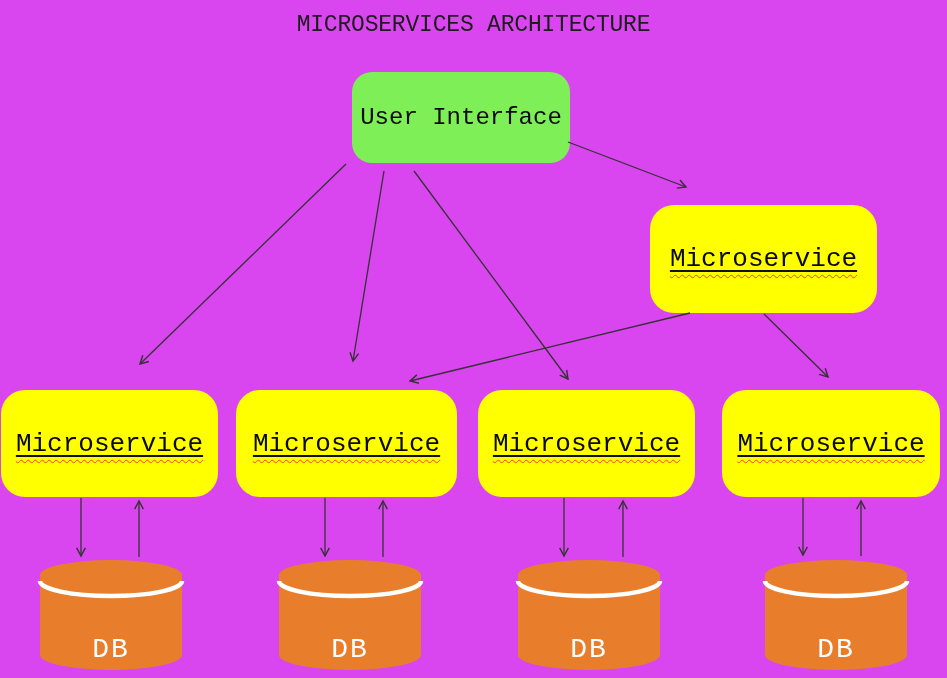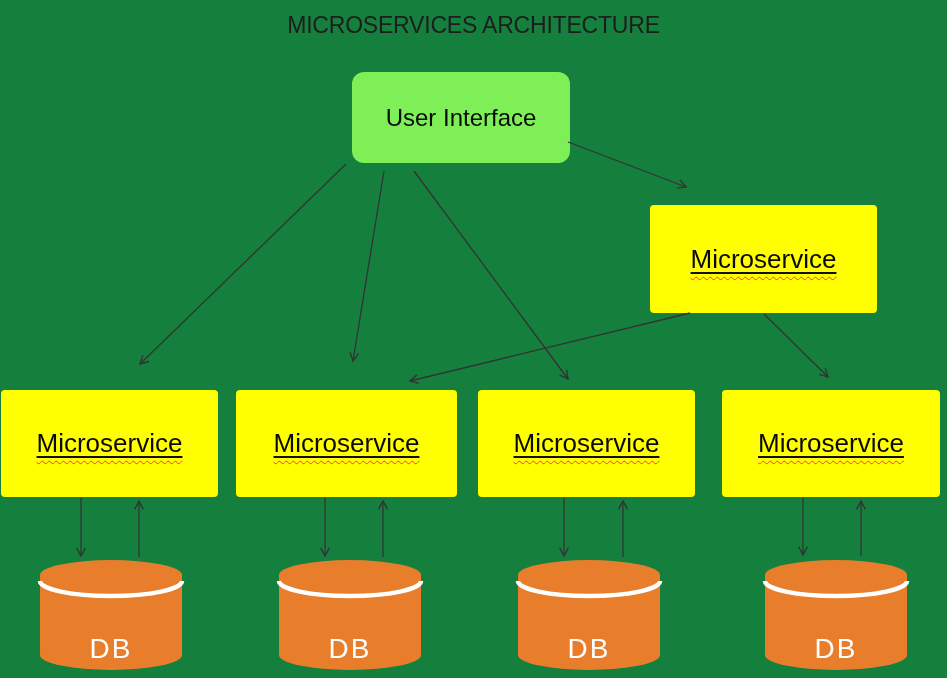--- a/index.html
+++ b/index.html
@@ -1,40 +1,40 @@
 <!DOCTYPE html>
 <html><head>
 <meta charset="utf-8">
 <style>
   html,body{margin:0;padding:0;background:#ffffff;}
   #stage{
     position:relative;
     width:947px;height:678px;
-    background:#15803d;
+    background:#d946ef;
     overflow:hidden;
-    font-family:Liberation Sans, sans-serif;
+    font-family:Liberation Mono, monospace;
   }
   .title{
     position:absolute;left:0;top:12px;width:947px;
     text-align:center;
     font-size:23px;letter-spacing:-0.2px;
     color:#1d1d1d;
   }
   .box{
     position:absolute;
     display:flex;align-items:center;justify-content:center;
     color:#0a0a0a;
   }
   .ui-box{
     left:352px;top:72px;width:218px;height:91px;
-    background:#7EEF57;border-radius:12px;
+    background:#7EEF57;border-radius:20px;
     font-size:24px;
   }
   .svc-box{
-    background:#FFFF00;border-radius:4px;
+    background:#FFFF00;border-radius:24px;
     font-size:26px;
   }
   .gw-box{left:650px;top:205px;width:227px;height:108px;}
   .s1{left:1px;top:390px;width:217px;height:107px;}
   .s2{left:236px;top:390px;width:221px;height:107px;}
   .s3{left:478px;top:390px;width:217px;height:107px;}
   .s4{left:722px;top:390px;width:218px;height:107px;}
   .squiggle{
     text-decoration:underline wavy #FF3B21;
     text-decoration-thickness:1px;

